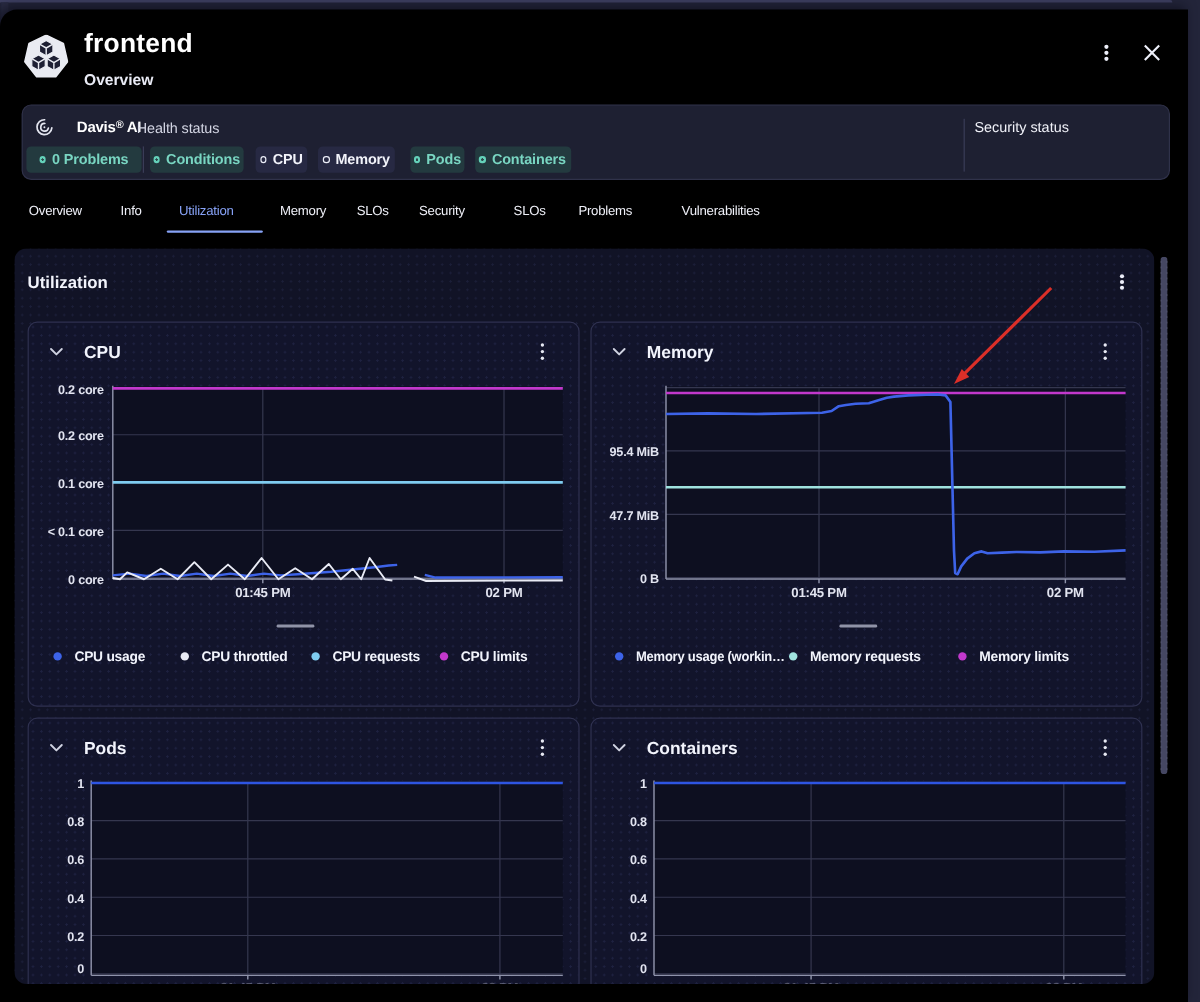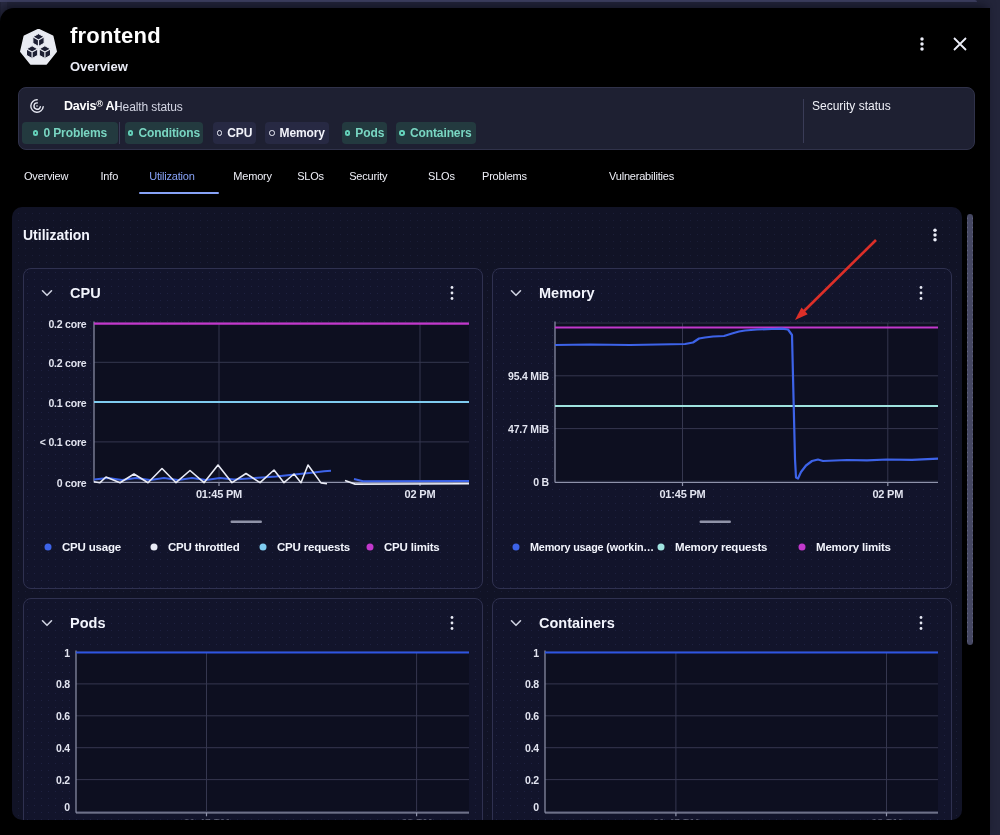--- a/index.html
+++ b/index.html
@@ -113,21 +113,21 @@
 
     <div class="tabs">
       <div class="tab" id="t1" style="left:24px;">Overview</div>
       <div class="tab" id="t2" style="left:100.5px;">Info</div>
       <div class="tab active" id="t3" style="left:149.2px;">Utilization</div>
       <div class="tab" id="t4" style="left:233.3px;">Memory</div>
       <div class="tab" id="t5" style="left:297.2px;">SLOs</div>
       <div class="tab" id="t6" style="left:349.2px;">Security</div>
       <div class="tab" id="t7" style="left:428px;">SLOs</div>
       <div class="tab" id="t8" style="left:482px;">Problems</div>
-      <div class="tab" id="t9" style="left:568px;margin-left:41px;">Vulnerabilities</div>
+      <div class="tab" id="t9" style="left:568px;">Vulnerabilities</div>
       <div class="underline"></div>
     </div>
 
     <div class="panel">
       <div class="panel-title">Utilization</div>
       <svg class="pkebab" width="10" height="18" viewBox="0 0 10 18">
         <g fill="#eceef8">
             <circle cx="5" cy="4.2" r="1.75"></circle>
             <circle cx="5" cy="9" r="1.75"></circle>
             <circle cx="5" cy="13.8" r="1.75"></circle>

